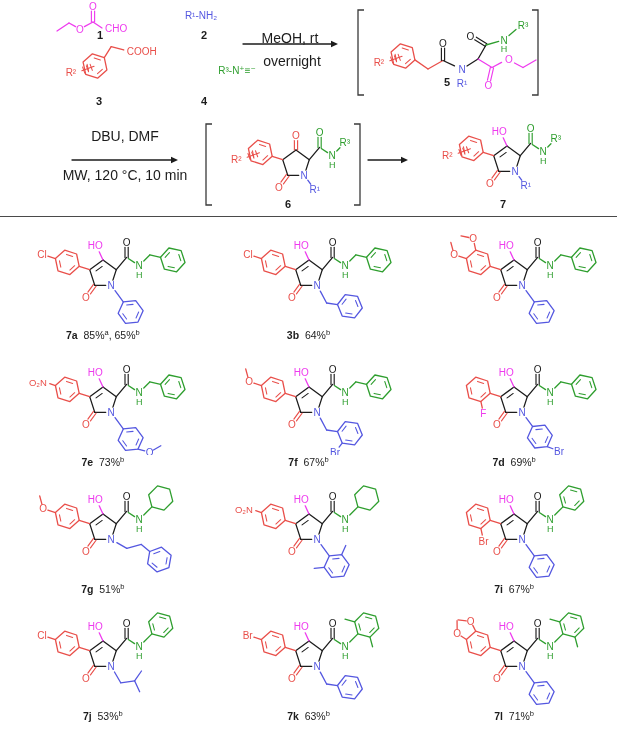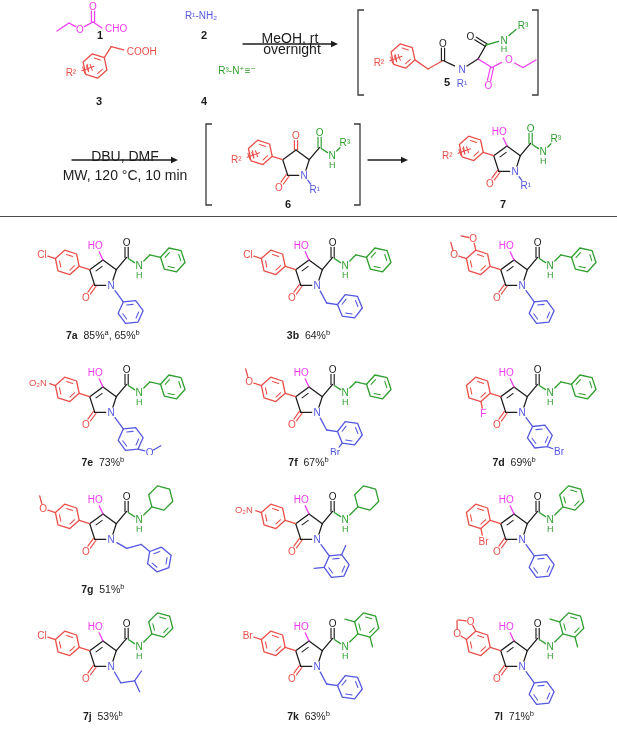--- a/index.html
+++ b/index.html
@@ -166,22 +166,22 @@
   <div class="num" style="left:99px;top:95px">3</div>
   <div class="num" style="left:204px;top:95px">4</div>
   <div class="num" style="left:447px;top:76px">5</div>
   <div class="num" style="left:288px;top:198px">6</div>
   <div class="num" style="left:503px;top:198px">7</div>
 
   <div class="formula c-blue" style="left:201px;top:10px">R¹-NH₂</div>
   <div class="formula c-green" style="left:201px;top:65px">R³-N⁺≡⁻</div>
 
   <div class="cond" style="left:290px;top:30px">MeOH, rt</div>
-  <div class="cond" style="left:292px;top:41px">overnight</div>
-  <div class="cond" style="left:125px;top:148px">DBU, DMF</div>
+  <div class="cond" style="left:292px;top:53px">overnight</div>
+  <div class="cond" style="left:125px;top:128px">DBU, DMF</div>
   <div class="cond" style="left:125px;top:167px">MW, 120 °C, 10 min</div>
 
   <div id="divider"></div>
 
   <div id="products-grid">
       <div class="cell">
         <svg width="205" height="106" viewBox="0 0 205 106">
           <line x1="103.00" y1="38.00" x2="116.31" y2="47.67" stroke="#1c1c1c" stroke-width="1.3" stroke-linecap="round"></line>
           <line x1="116.31" y1="47.67" x2="112.93" y2="58.10" stroke="#1c1c1c" stroke-width="1.3" stroke-linecap="round"></line>
           <line x1="105.73" y1="63.33" x2="94.77" y2="63.33" stroke="#1c1c1c" stroke-width="1.3" stroke-linecap="round"></line>
@@ -557,20 +557,21 @@
           <text x="126.6" y="20.4" fill="#1c1c1c" font-size="10" text-anchor="middle" dominant-baseline="central">O</text>
           <line x1="128.28" y1="36.51" x2="134.57" y2="40.59" stroke="#2e9e2e" stroke-width="1.3" stroke-linecap="round"></line>
           <text x="139.2" y="43.6" fill="#2e9e2e" font-size="10" text-anchor="middle" dominant-baseline="central">N</text>
           <text x="139.2" y="52.6" fill="#2e9e2e" font-size="9" text-anchor="middle" dominant-baseline="central">H</text>
           <line x1="143.78" y1="38.99" x2="151.91" y2="30.86" stroke="#2e9e2e" stroke-width="1.3" stroke-linecap="round"></line>
           <path d="M151.9 30.9L164.0 34.1L172.8 25.3L169.6 13.2L157.5 9.9L148.7 18.8Z" fill="none" stroke="#2e9e2e" stroke-width="1.3" stroke-linejoin="round"></path>
           <line x1="163.67" y1="29.51" x2="168.24" y2="24.94" stroke="#2e9e2e" stroke-width="1.05" stroke-linecap="round"></line>
           <line x1="165.77" y1="15.75" x2="159.53" y2="14.07" stroke="#2e9e2e" stroke-width="1.05" stroke-linecap="round"></line>
           <line x1="152.80" y1="20.81" x2="154.47" y2="27.05" stroke="#2e9e2e" stroke-width="1.05" stroke-linecap="round"></line>
         </svg>
+        <div class="plabel"><b>7i</b>&nbsp;&nbsp;<span>67%<sup>b</sup></span></div>
       </div>
       <div class="cell">
         <svg width="205" height="106" viewBox="0 0 205 106">
           <line x1="103.00" y1="38.00" x2="116.31" y2="47.67" stroke="#1c1c1c" stroke-width="1.3" stroke-linecap="round"></line>
           <line x1="116.31" y1="47.67" x2="112.93" y2="58.10" stroke="#1c1c1c" stroke-width="1.3" stroke-linecap="round"></line>
           <line x1="105.73" y1="63.33" x2="94.77" y2="63.33" stroke="#1c1c1c" stroke-width="1.3" stroke-linecap="round"></line>
           <line x1="94.77" y1="63.33" x2="89.69" y2="47.67" stroke="#1c1c1c" stroke-width="1.3" stroke-linecap="round"></line>
           <line x1="89.69" y1="47.67" x2="103.00" y2="38.00" stroke="#1c1c1c" stroke-width="1.3" stroke-linecap="round"></line>
           <line x1="96.05" y1="48.93" x2="102.23" y2="44.44" stroke="#1c1c1c" stroke-width="1.05" stroke-linecap="round"></line>
           <text x="111.2" y="63.3" fill="#5457e0" font-size="10" text-anchor="middle" dominant-baseline="central">N</text>

